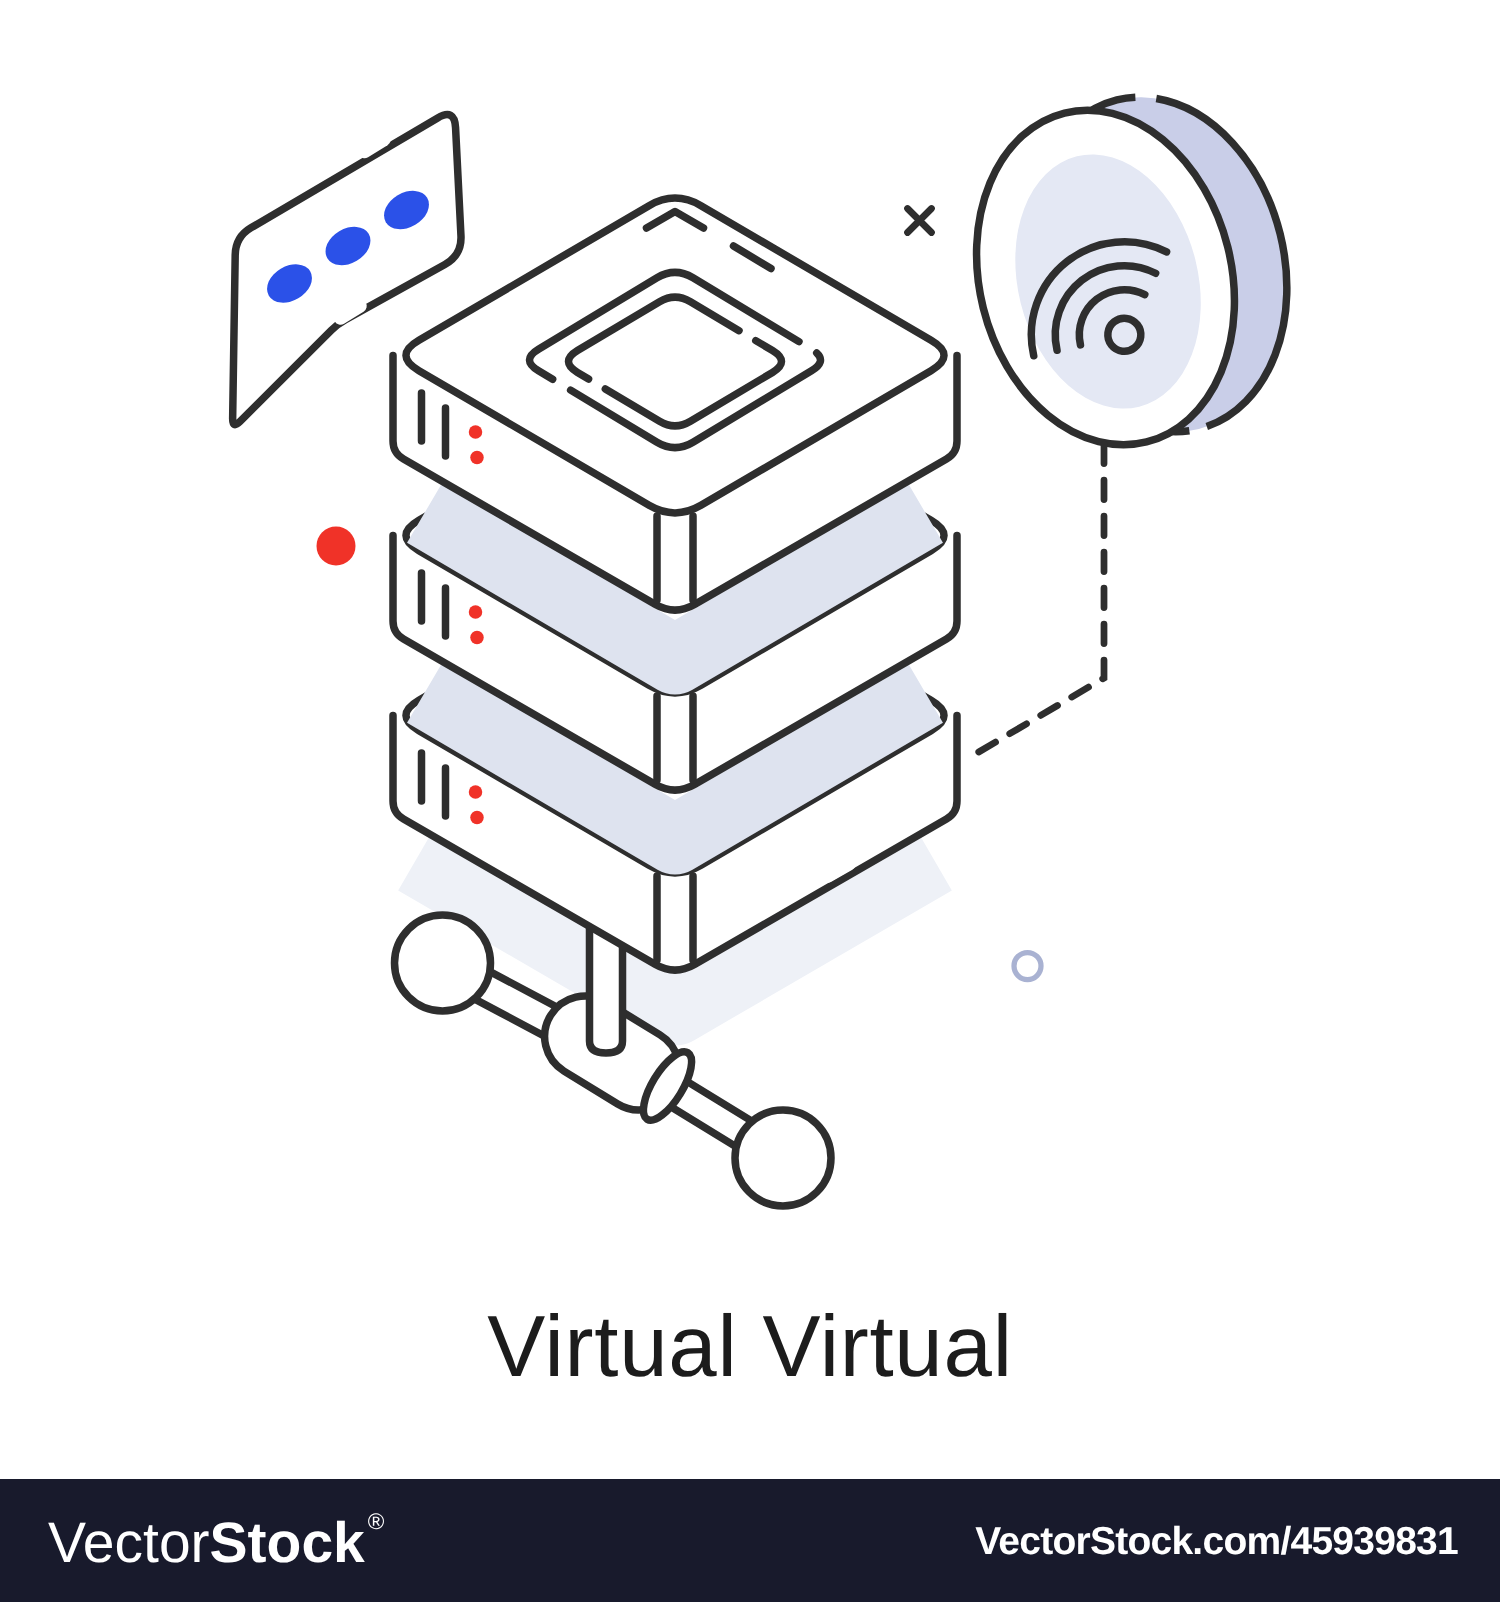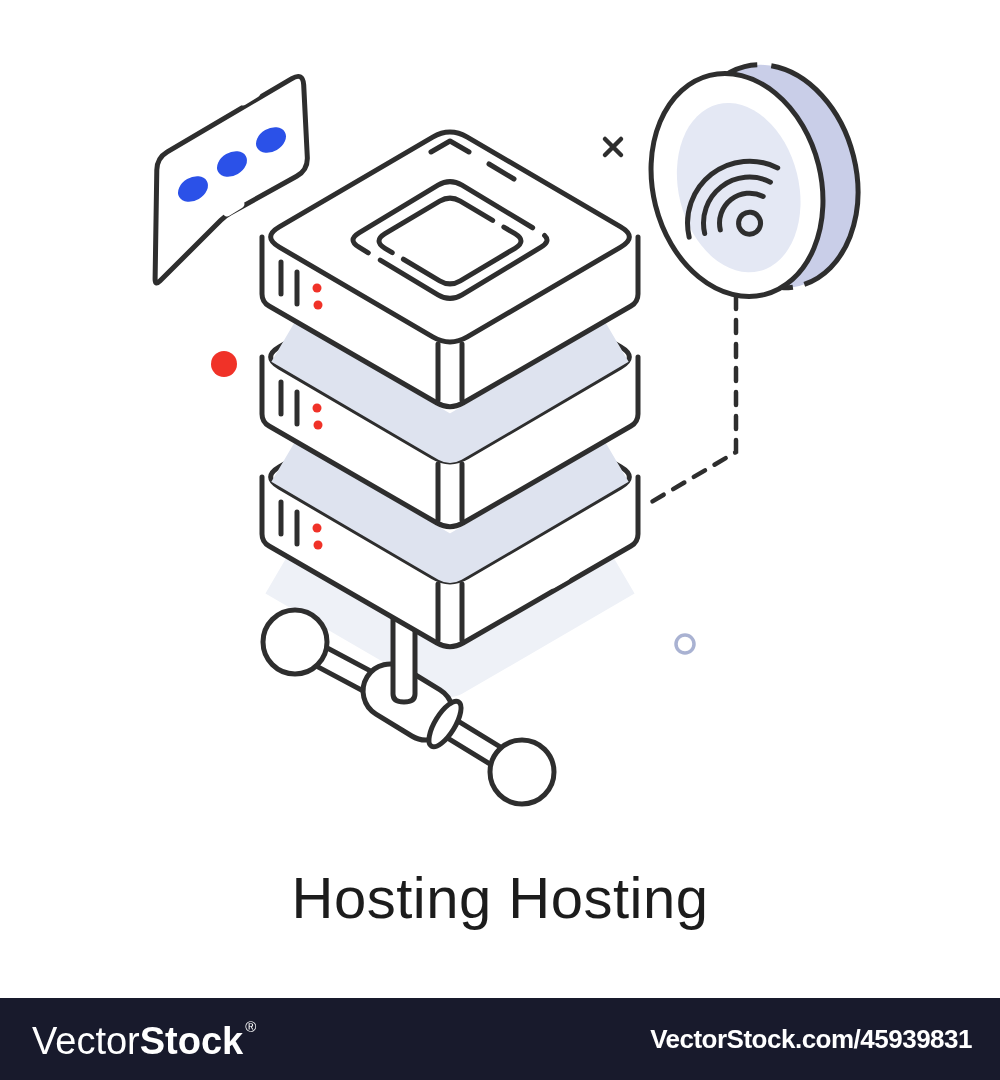--- a/index.html
+++ b/index.html
@@ -20,21 +20,21 @@
   .sk1{stroke-dasharray:200 14;}
   .sk2{stroke-dasharray:160 13;stroke-dashoffset:210;}
   .disc-side{fill:var(--lavender);stroke:var(--outline);stroke-width:5;stroke-dasharray:150 12 85 12 220 14;}
   .disc-face{fill:#fff;stroke:var(--outline);stroke-width:5;}
   .disc-inner{fill:var(--lavender_light);stroke:none;}
   .ring{stroke:var(--ring);stroke-width:3.5;fill:none;}
   .blue-dot{fill:var(--blue);stroke:none;}
 
   .title{position:absolute;left:0;top:864px;width:1000px;text-align:center;
          font-size:58px;font-weight:500;letter-spacing:.5px;color:var(--title_color,#1c1c1c);}
-  .footer{position:absolute;left:0;bottom:0;width:1000px;height:82px;background:var(--footer_bg,#181a2c);
+  .footer{position:absolute;left:0;bottom:12px;width:1000px;height:82px;background:var(--footer_bg,#181a2c);
           display:flex;align-items:center;justify-content:space-between;box-sizing:border-box;
           padding:0 28px 0 32px;color:var(--footer_text,#fff);}
   .brand{font-size:38px;line-height:1;}
   .brand .lt{font-weight:300;}
   .brand .bd{font-weight:700;}
   .brand sup{font-size:15px;font-weight:400;vertical-align:22px;margin-left:2px;}
   .attr{font-size:26px;letter-spacing:-0.5px;font-weight:700;}
 </style>
 </head>
 <body>
@@ -106,20 +106,20 @@
       </g>
     </g>
 
     <path class="dashed" d="M736,296 L736,452 L648,504"></path>
 
     <path class="ol thin" d="M605,139 L621,155 M621,139 L605,155"></path>
     <circle class="led" cx="224" cy="364" r="13"></circle>
     <circle class="ring" cx="685" cy="644" r="9"></circle>
   </svg>
 
-  <div class="title">Hosting Hosting</div>
+  <div class="title">Virtual Virtual</div>
 
   <div class="footer">
     <div class="brand"><span class="lt">Vector</span><span class="bd">Stock</span><sup>®</sup></div>
     <div class="attr">VectorStock.com/45939831</div>
   </div>
 
 </div>
 
 </body></html>

